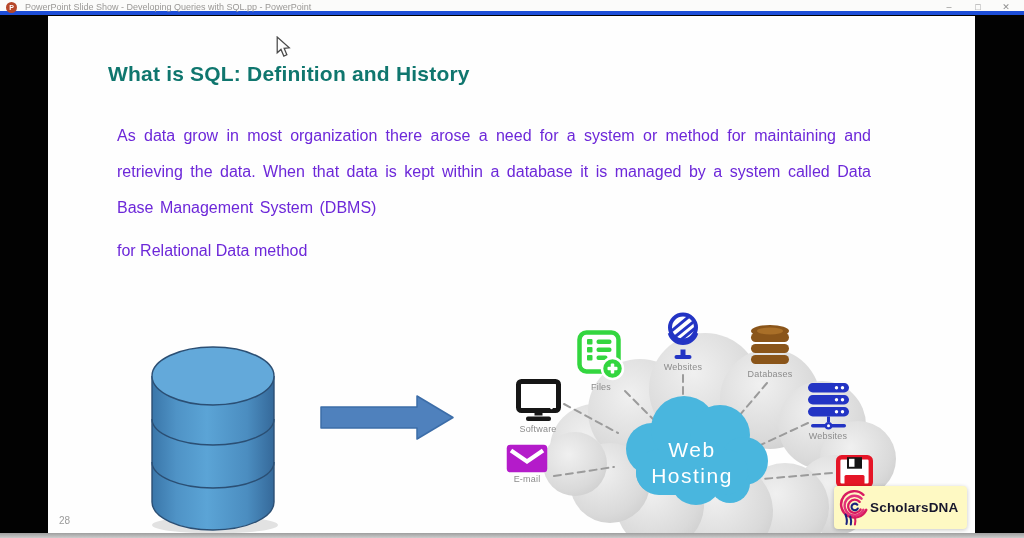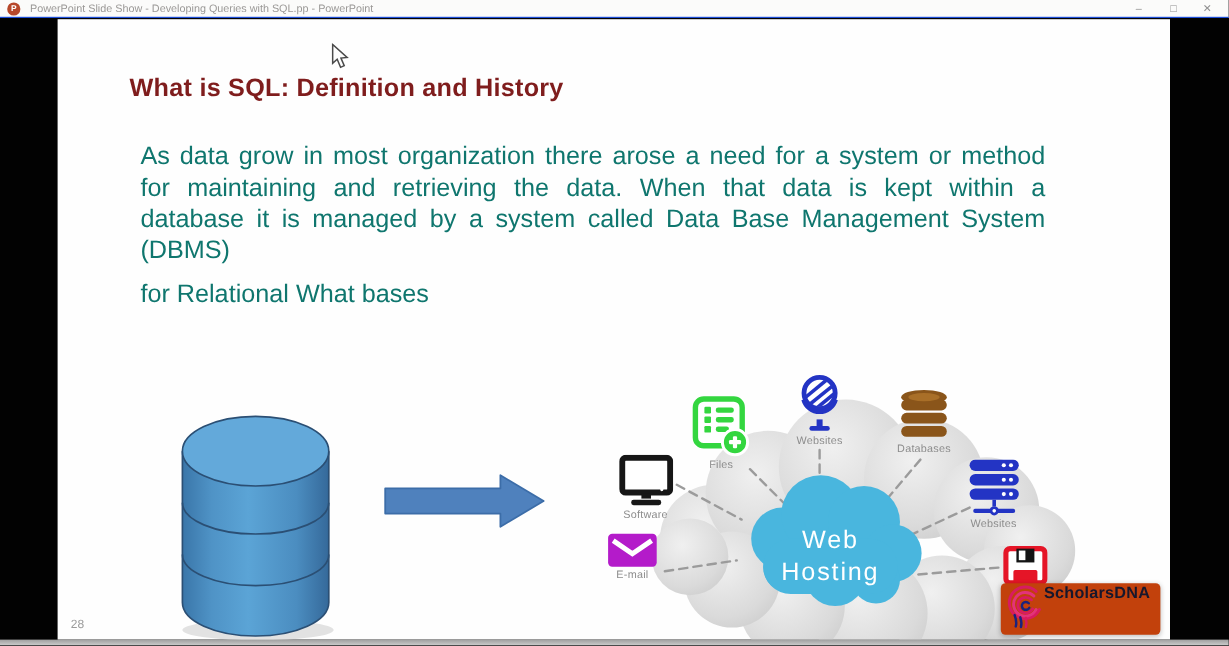--- a/index.html
+++ b/index.html
@@ -2,39 +2,39 @@
 <html><head>
 <meta charset="utf-8">
 <style>
   *{margin:0;padding:0;box-sizing:border-box}
   html,body{width:1024px;height:538px;overflow:hidden;background:#000;
     font-family:"Liberation Sans",sans-serif;}
   #screen{position:relative;width:1024px;height:538px;background:#000}
 
   
   .titlebar{position:absolute;top:0;left:0;width:1024px;height:15px;
-    background:#fbfbfa;border-bottom:1px solid #1d4ed8;z-index:8}
+    background:#fbfbfa;border-bottom:4px solid #1d4ed8;z-index:8}
   .pp-icon{position:absolute;left:6px;top:2px;width:11px;height:11px;border-radius:50%;
     background:#b7472a;color:#fff;font-size:7px;font-weight:bold;text-align:center;line-height:11px}
   .titlebar-text{position:absolute;left:25px;top:0;font-size:9px;line-height:15px;
     color:#9a9896;white-space:nowrap}
   .win-btn{position:absolute;top:0;width:26px;height:15px;text-align:center;
     font-size:9px;line-height:14px;color:#8f8f8f;cursor:default}
   .btn-min{right:62px}.btn-max{right:33px}.btn-close{right:5px}
 
   
   .stage{position:absolute;top:15px;left:0;width:1024px;height:523px;background:#020202}
   .slide{position:absolute;top:1px;left:48px;width:927px;height:517px;background:#fefefe}
   .bottom-strip{position:absolute;left:0;bottom:0;width:1024px;height:5px;
     background:linear-gradient(#9e9e9e,#cdcdcd);z-index:9}
 
   .slide *{position:absolute}
-  .slide-title{left:60px;top:46px;font-size:21px;font-weight:bold;color:#7f1d1d;
+  .slide-title{left:60px;top:46px;font-size:21px;font-weight:bold;color:#0f766e;
     letter-spacing:.2px;white-space:nowrap}
-  .para{color:#0f766e;font-size:21px;line-height:26px}
+  .para{color:#6d28d9;font-size:16px;line-height:36px}
   .p1{left:69px;top:102px;width:754px;text-align:justify;word-spacing:2px}
   .p2{left:69px;top:217px;width:780px}
   .p2 div{position:static}
   .slide-number{left:11px;top:499px;font-size:10px;color:#9b9b9b}
   .watermark{left:901px;top:489px;font-size:9px;color:#dedede}
 
   .cursor{left:228px;top:20px;width:15px;height:22px}
   .db-graphic{left:100px;top:326px;width:135px;height:200px}
   .arrow-graphic{left:272px;top:378px;width:135px;height:48px}
 
@@ -47,22 +47,22 @@
     letter-spacing:.2px}
   .node-software{left:25px;top:80px;width:46px}
   .node-files{left:85px;top:30px;width:52px}
   .node-websites{left:168px;top:12px;width:50px}
   .node-databases{left:254px;top:24px;width:52px}
   .node-servers{left:314px;top:84px;width:48px}
   .node-email{left:13px;top:145px;width:48px}
   .node-floppy{left:345px;top:156px;width:38px}
 
   
-  .scholars{left:786px;top:470px;width:133px;height:43px;background:#c2410c;border-radius:4px;
-    box-shadow:0 1px 4px rgba(0,0,0,.22);display:flex;padding-left:4px;z-index:4}
+  .scholars{left:786px;top:470px;width:133px;height:43px;background:#fef9c3;border-radius:4px;
+    box-shadow:0 1px 4px rgba(0,0,0,.22);display:flex;align-items:center;padding-left:4px;z-index:4}
   .scholars svg{position:static;flex:0 0 auto}
   .logo-text{position:static;font-size:13.5px;font-weight:bold;color:#17172c;letter-spacing:.2px}
 </style>
 </head>
 <body>
 
 <div id="screen">
 
   <div class="titlebar">
     <div class="pp-icon">P</div>
@@ -78,21 +78,21 @@
 
       <div class="slide-title">What is SQL: Definition and History</div>
 
       <svg class="cursor" viewBox="0 0 14 21">
         <path d="M1,1 L1,16 L4.6,12.8 L7.3,19.2 L10.2,17.9 L7.6,11.8 L12.5,11.3 Z" fill="#fdfdfd" stroke="#4a4a4a" stroke-width="1.2"></path>
       </svg>
 
       <div class="para p1">As data grow in most organization there arose a need for a system or method for maintaining and retrieving the data. When that data is kept within a database it is managed by a system called Data Base Management System (DBMS)</div>
 
       <div class="para p2">
-        <div>for Relational What bases</div>
+        <div>for Relational Data method</div>
       </div>
 
       <svg class="db-graphic" viewBox="0 0 135 200">
         <defs>
           <linearGradient id="cylBody" x1="0" y1="0" x2="1" y2="0">
             <stop offset="0" stop-color="#3a76a9"></stop>
             <stop offset="0.2" stop-color="#4f93c6"></stop>
             <stop offset="0.45" stop-color="#5ba4d6"></stop>
             <stop offset="0.78" stop-color="#4b8dc0"></stop>
             <stop offset="1" stop-color="#35699a"></stop>

